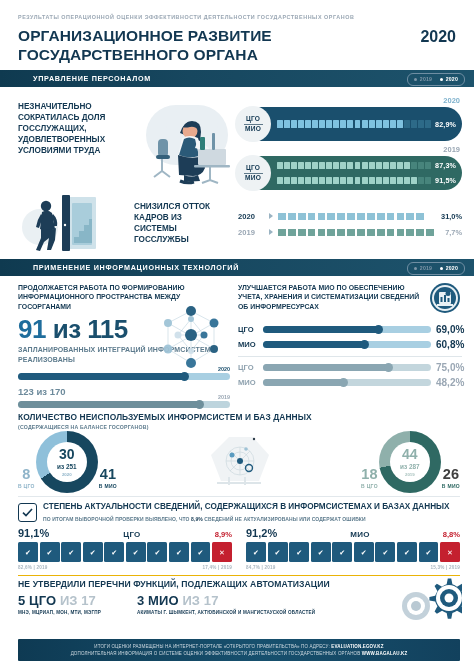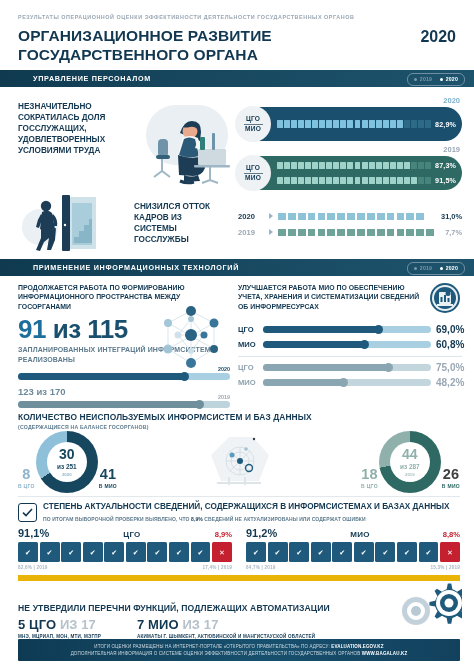--- a/index.html
+++ b/index.html
@@ -165,21 +165,21 @@
   .ckcol .hdr .r{font-size:7.6px;font-weight:700;color:#c4202f;}
   .icons{display:flex;gap:1.6px;margin-top:3px;}
   .ic{flex:1;aspect-ratio:1/1;border-radius:1.5px;display:flex;align-items:center;justify-content:center;}
   .ic.ok{background:#1f5a7d;}
   .ic.bad{background:#c4202f;}
   .ic span{color:#fff;font-size:7px;font-weight:700;line-height:1;}
   .ckcol .ftr{display:flex;justify-content:space-between;margin-top:2.5px;}
   .ckcol .ftr div{font-size:4.6px;font-weight:700;color:#a9b6c0;letter-spacing:.2px;}
 
   
-  .bt{margin:5px 14px 0 18px;border-top:6px solid #eab308;padding-top:22px;position:relative;}
+  .bt{margin:5px 14px 0 18px;border-top:1px solid #eab308;padding-top:3px;position:relative;}
   .bttitle{font-size:8.6px;font-weight:700;color:#123751;text-transform:uppercase;letter-spacing:.1px;}
   .btrow{display:flex;gap:36px;margin-top:4px;}
   .btitem .big{font-size:13px;font-weight:700;color:#123751;letter-spacing:.1px;}
   .btitem .big .gray{color:#b5c2cb;}
   .btitem .small{font-size:4.6px;font-weight:700;color:#123751;line-height:1.45;margin-top:2px;letter-spacing:.2px;text-transform:uppercase;}
   .gears{position:absolute;right:-2px;top:-4px;width:76px;height:56px;}
 
   .footer{
     position:absolute;left:18px;right:14px;bottom:8px;height:22px;background:#11405c;border-radius:1px;
     display:flex;flex-direction:column;align-items:center;justify-content:center;gap:1.5px;
@@ -692,21 +692,21 @@
     <div class="btrow">
       <div class="btitem">
         <div class="big">
           <span>5 ЦГО</span>
           <span class="gray">ИЗ 17</span>
         </div>
         <div class="small">МНЭ, МЦРИАП, МОН, МТИ, МЭГПР</div>
       </div>
       <div class="btitem">
         <div class="big">
-          <span>7 МИО</span>
+          <span>3 МИО</span>
           <span class="gray">ИЗ 17</span>
         </div>
         <div class="small">АКИМАТЫ Г. ШЫМКЕНТ, АКТЮБИНСКОЙ И МАНГИСТАУСКОЙ ОБЛАСТЕЙ</div>
       </div>
     </div>
     <svg class="gears" viewBox="0 0 76 56">
       <g fill="#1f5a7d">
         <path d="M52 4 l3 0 l1 5 a16 16 0 014 2 l4.5 -2.5 l2 2 l-2.5 4.5 a16 16 0 012 4 l5 1 l0 3 l-5 1 a16 16 0 01-2 4 l2.5 4.5 l-2 2 l-4.5 -2.5 a16 16 0 01-4 2 l-1 5 l-3 0 l-1 -5 a16 16 0 01-4 -2 l-4.5 2.5 l-2 -2 l2.5 -4.5 a16 16 0 01-2 -4 l-5 -1 l0 -3 l5 -1 a16 16 0 012 -4 l-2.5 -4.5 l2 -2 l4.5 2.5 a16 16 0 014 -2z" transform="translate(2,2) scale(1.15)"></path>
       </g>
       <circle cx="63" cy="26" r="13" fill="#fff"></circle>

